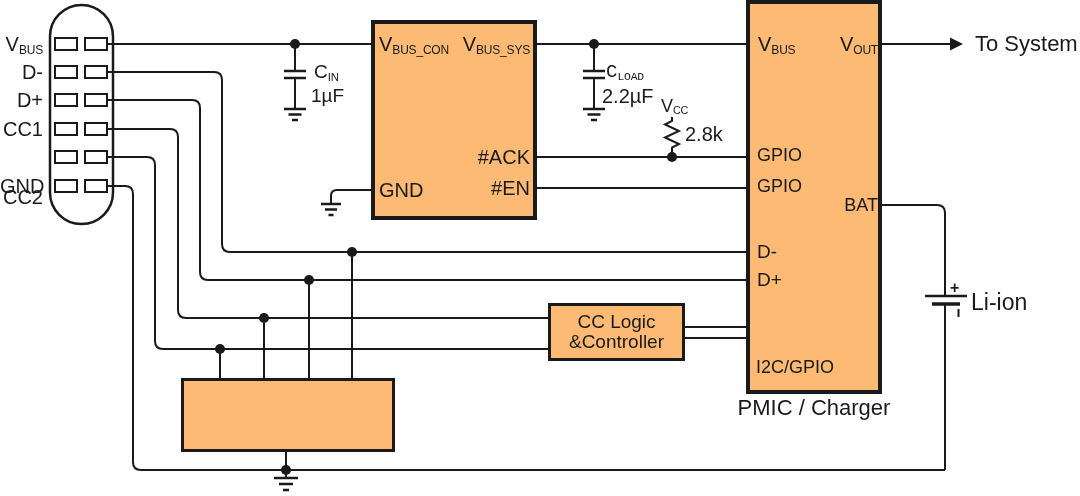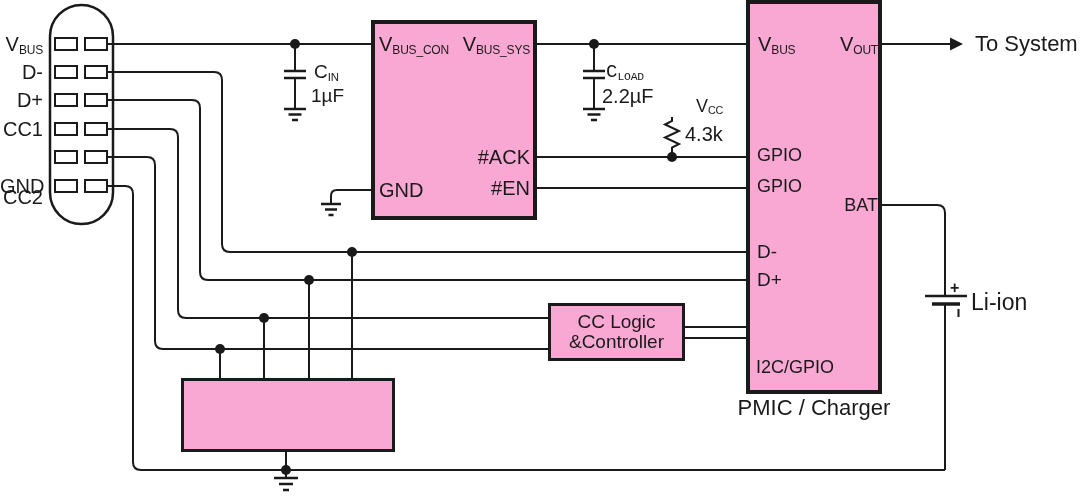--- a/index.html
+++ b/index.html
@@ -2,40 +2,40 @@
 <html><head>
 <meta charset="utf-8">
 <style>
   html,body { margin:0; padding:0; background:#ffffff; }
   .stage {
     position:relative; width:1080px; height:496px; background:#ffffff;
     font-family:"Liberation Sans", sans-serif; color:#1a1a1a; overflow:hidden;
   }
   .stage svg.wires { position:absolute; left:0; top:0; z-index:1; }
   .box {
-    position:absolute; box-sizing:border-box; background:#f9a8d4;
+    position:absolute; box-sizing:border-box; background:#fdba74;
     border:4px solid #1a1a1a; z-index:2;
   }
   .box.thin { border-width:3px; }
   .box.centered {
     display:flex; flex-direction:column; align-items:center; justify-content:center;
     text-align:center;
   }
   .lbl { position:absolute; white-space:nowrap; line-height:1.1; z-index:5; }
   .lbl sub { font-size:0.6em; vertical-align:-0.22em; letter-spacing:-0.2px; }
   .ta-r { text-align:right; }
   .f-conn { font-size:20px; }
   .f-pin-big { font-size:20px; }
   .f-pin { font-size:18px; }
   .f-pin19 { font-size:19px; }
   .f-chip { font-size:27px; font-weight:bold; letter-spacing:0.5px; }
   .f-ref { font-size:19px; }
   .f-val { font-size:19px; }
   .f-val20 { font-size:20px; }
-  .f-net { font-size:18px;margin-left:35px; }
+  .f-net { font-size:18px; }
   .f-note { font-size:22px;text-align:right; }
   .f-bat { font-size:23px; }
   .f-boxtxt { font-size:19px; line-height:21px; }
   .f-cc { font-size:19px; line-height:20px; }
   .f-plus { font-size:16px; font-weight:bold; }
   .f-title { font-size:22px; }
 </style>
 </head>
 <body>
 
@@ -179,19 +179,19 @@
   <div class="lbl f-pin" style="left:756px; top:326px;margin-top:32px;">I2C/GPIO</div>
   <div class="lbl f-title" style="left:714px; top:396px; width:200px; text-align:center;">PMIC / Charger</div>
 
   <div class="lbl f-ref" style="left:314px; top:62px;"><span>C</span><sub>IN</sub></div>
   <div class="lbl f-val" style="left:311px; top:86px;">1µF</div>
 
   <div class="lbl f-ref" style="left:606px; top:62px;font-family:Liberation Mono, monospace;"><span>C</span><sub>LOAD</sub></div>
   <div class="lbl f-val20" style="left:602px; top:85px;">2.2µF</div>
 
   <div class="lbl f-net" style="left:661px; top:97px;"><span>V</span><sub>CC</sub></div>
-  <div class="lbl f-val20" style="left:685px; top:123px;">4.3k</div>
+  <div class="lbl f-val20" style="left:685px; top:123px;">2.8k</div>
 
   <div class="lbl f-plus" style="left:950px; top:279px;">+</div>
   <div class="lbl f-bat" style="left:971px; top:290px;">Li-ion</div>
   <div class="lbl f-note" style="left:975px; top:32px;">To System</div>
 
 </div>
 
 </body></html>

